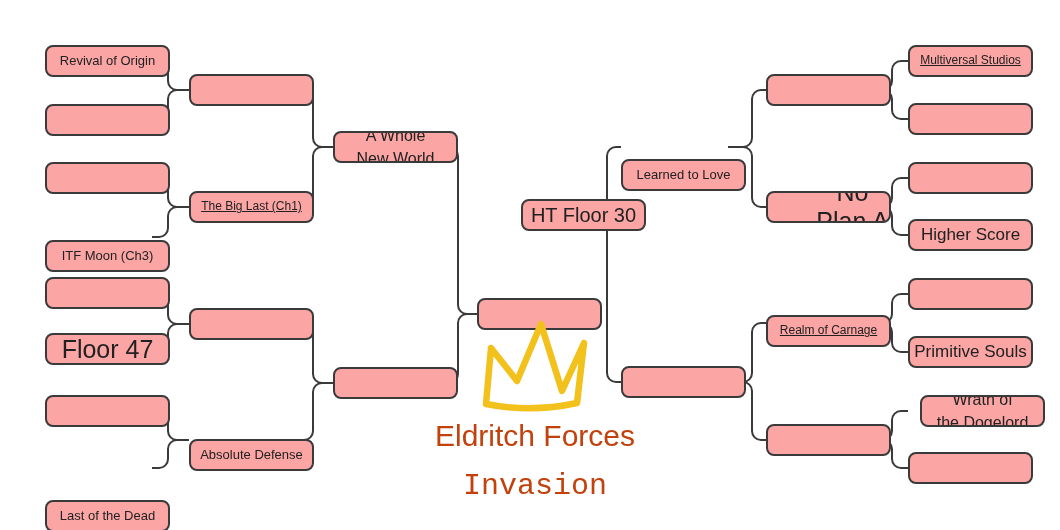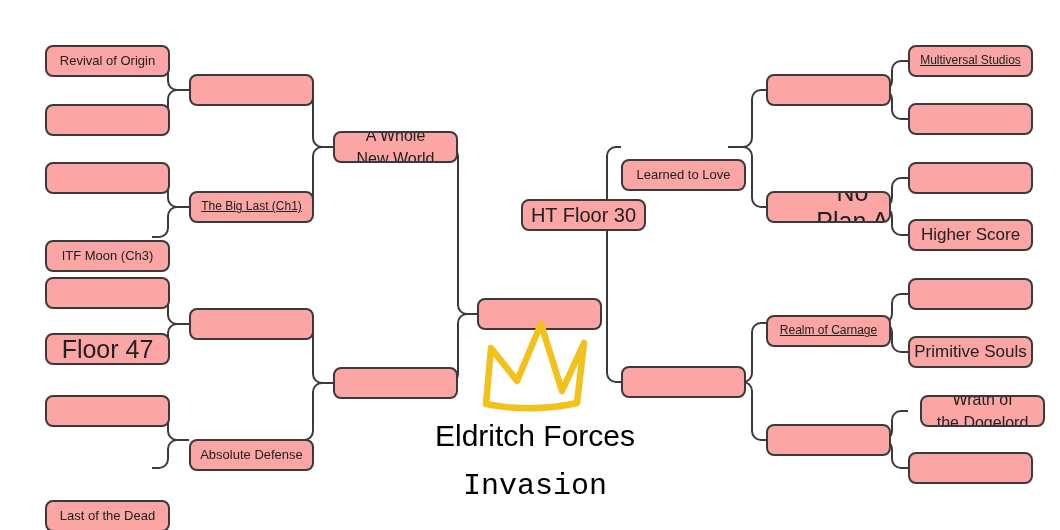--- a/index.html
+++ b/index.html
@@ -31,21 +31,21 @@
   .fs11{font-size:16px;line-height:1.45;}
   .fs12{font-size:12px;text-decoration:underline;}
   .fs17{font-size:17px;}
   .fs20{font-size:20px;margin-left:44px;}
   .fs25{font-size:25px;}
   .title-line{
     position:absolute;
     left:375px;width:320px;
     text-align:center;
     font-size:30px;
-    color:#000000;
+    color:#c2410c;
     line-height:1;
   }
 </style>
 </head>
 <body>
 
 <div class="canvas">
 
   <svg class="layer" viewBox="0 0 1060 530">
 

